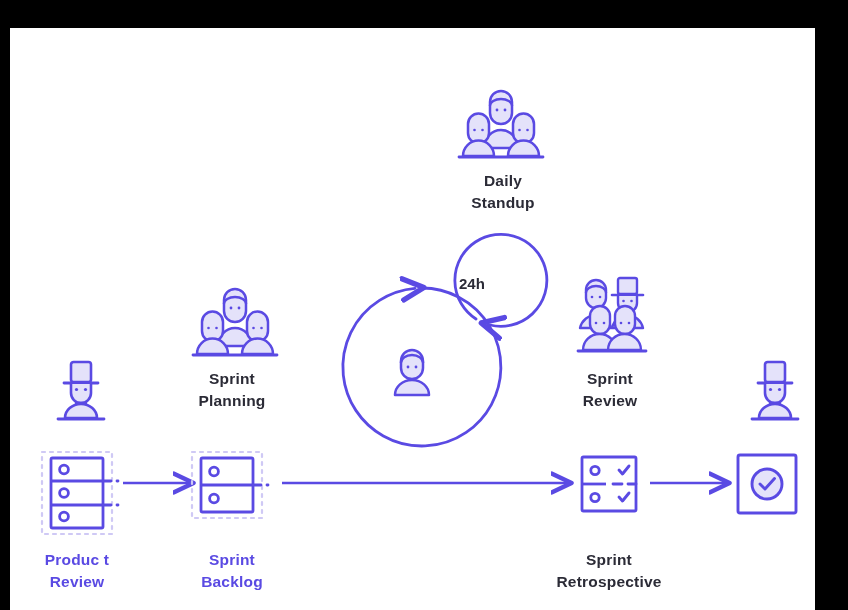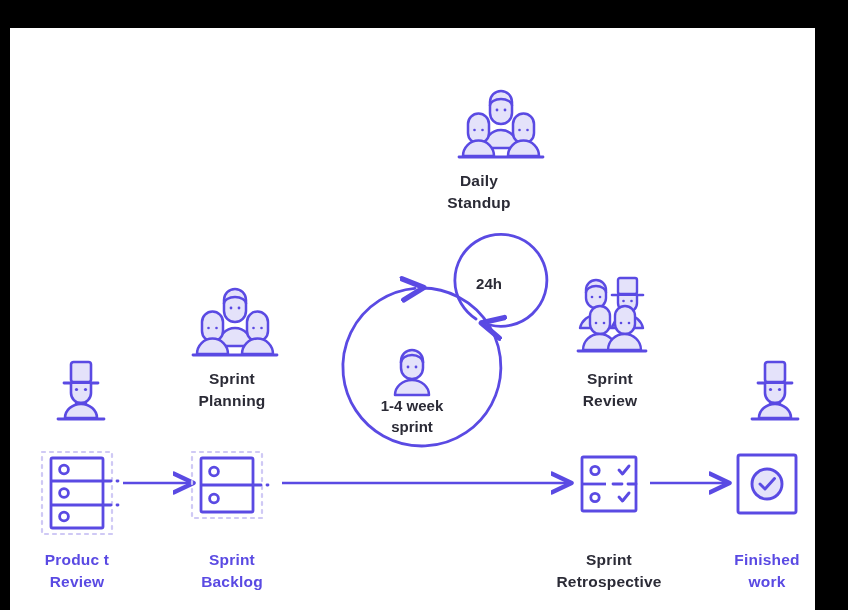--- a/index.html
+++ b/index.html
@@ -46,21 +46,20 @@
     font-family: "Liberation Sans", sans-serif;
     font-size: 15px;
     font-weight: 700;
     line-height: 1.42;
     color: #2b2b36;
     white-space: pre-line;
     user-select: none;
   }
   .loop-label {
     position: absolute;
-    text-align: center;
     font-family: "Liberation Sans", sans-serif;
     font-size: 15px;
     font-weight: 700;
     color: #2b2b36;
     user-select: none;
   }
   svg { display: block; overflow: visible; }
 </style>
 </head>
 <body>
@@ -216,31 +215,27 @@
 
     <div class="label accent" style="left:7px; top:521px; width:120px;">Produc t
 Review</div>
 
     <div class="label" style="left:157px; top:340px; width:130px;">Sprint
 Planning</div>
 
     <div class="label accent" style="left:157px; top:521px; width:130px;">Sprint
 Backlog</div>
 
-    <div class="label" style="left:389px; top:142px; width:160px;">Daily
+    <div class="label" style="left:413px; top:142px; width:160px;">Daily
 Standup</div>
 
     <div class="loop-label" style="left:449px; top:247px; width:60px;">24h</div>
 
-    <div class="incircle-label" style="left:342px; top:367px; width:120px;">1-4 week
-sprint</div>
 
     <div class="label" style="left:535px; top:340px; width:130px;">Sprint
 Review</div>
 
     <div class="label" style="left:509px; top:521px; width:180px;">Sprint
 Retrospective</div>
 
-    <div class="label accent" style="left:697px; top:521px; width:120px;">Finished
-work</div>
 
   </div>
 </div>
 
 </body></html>

